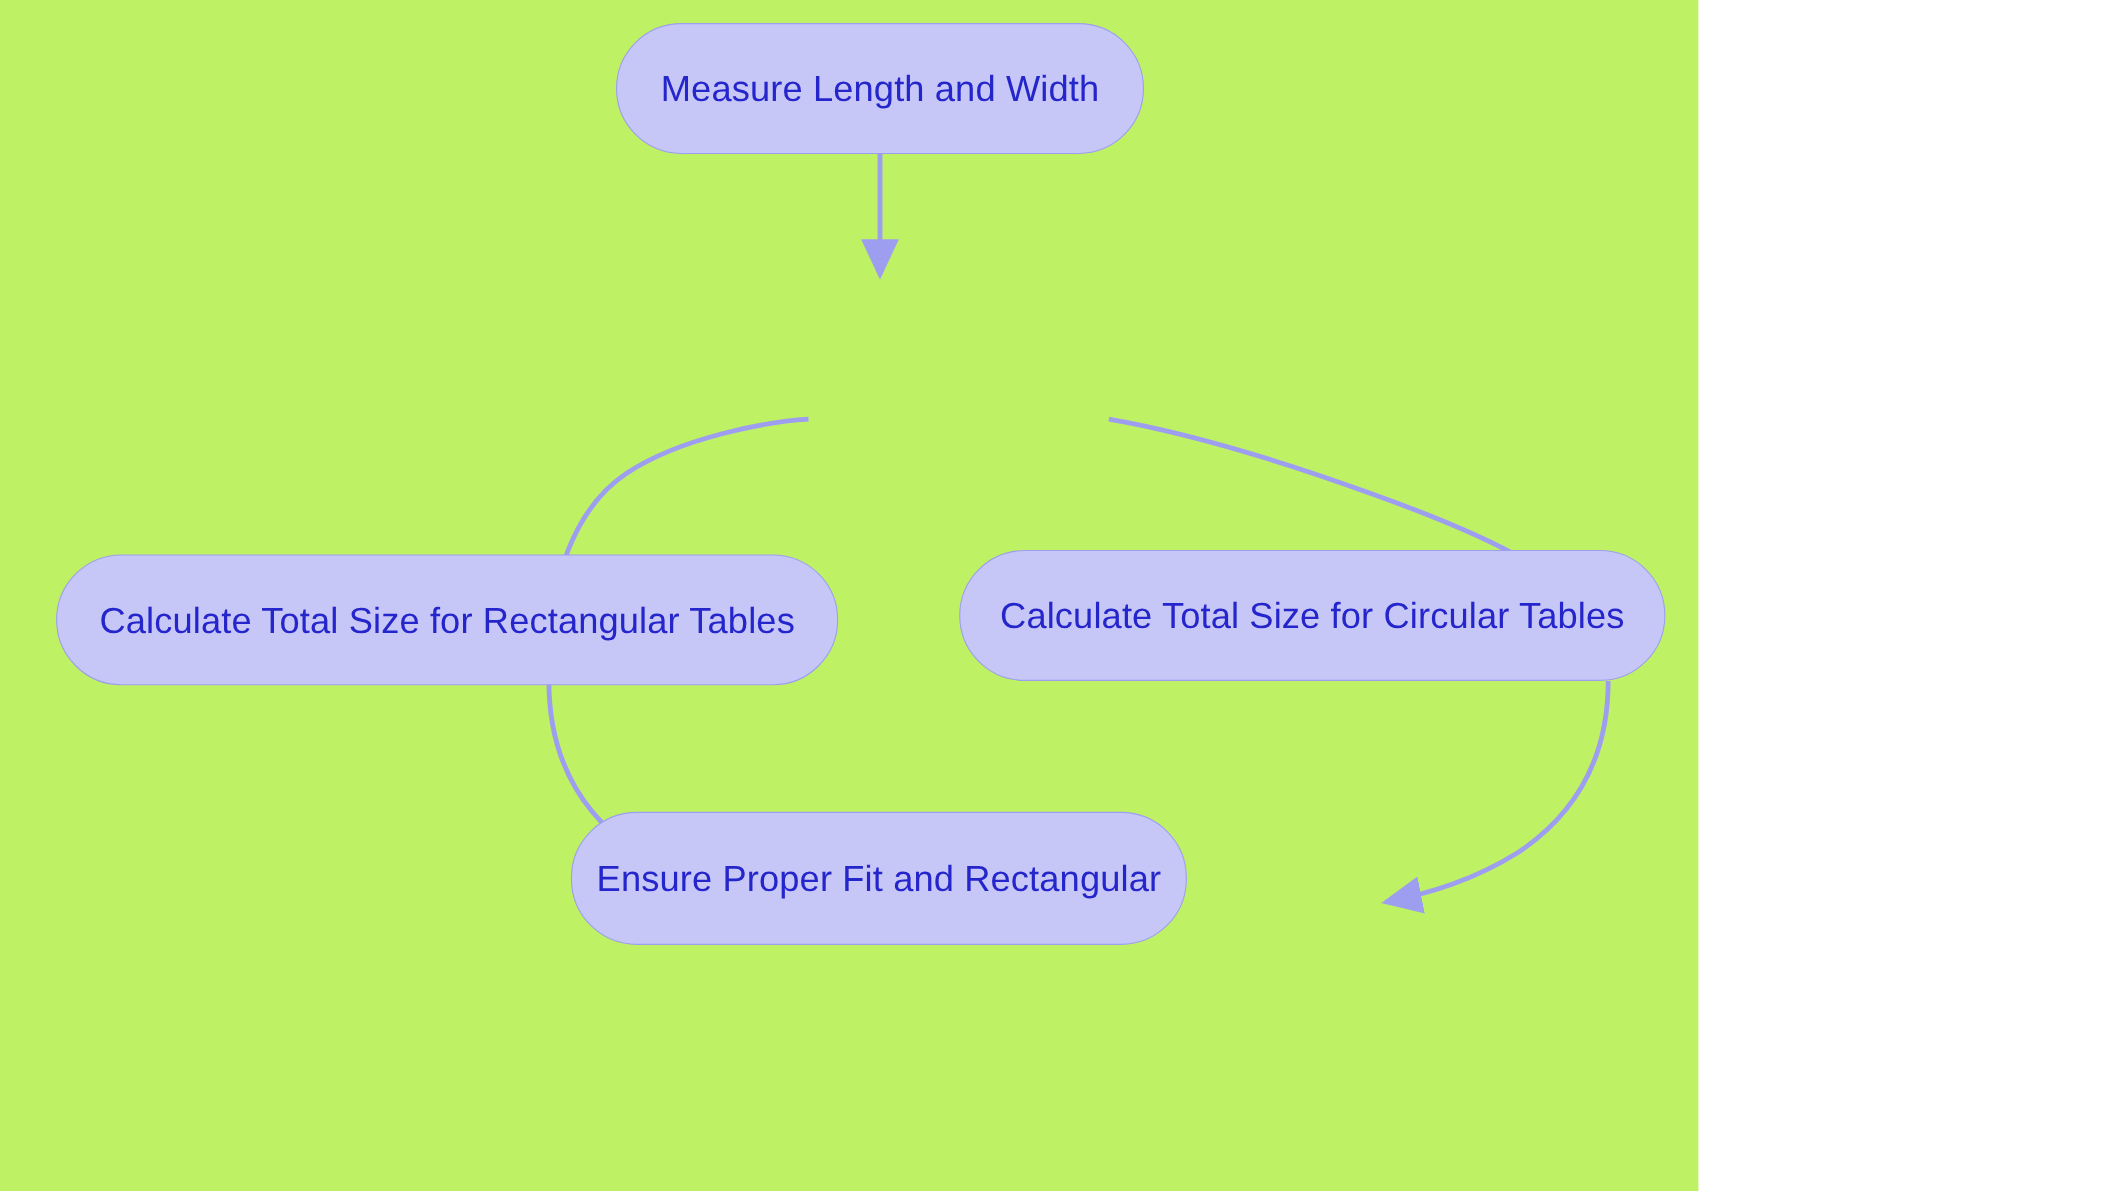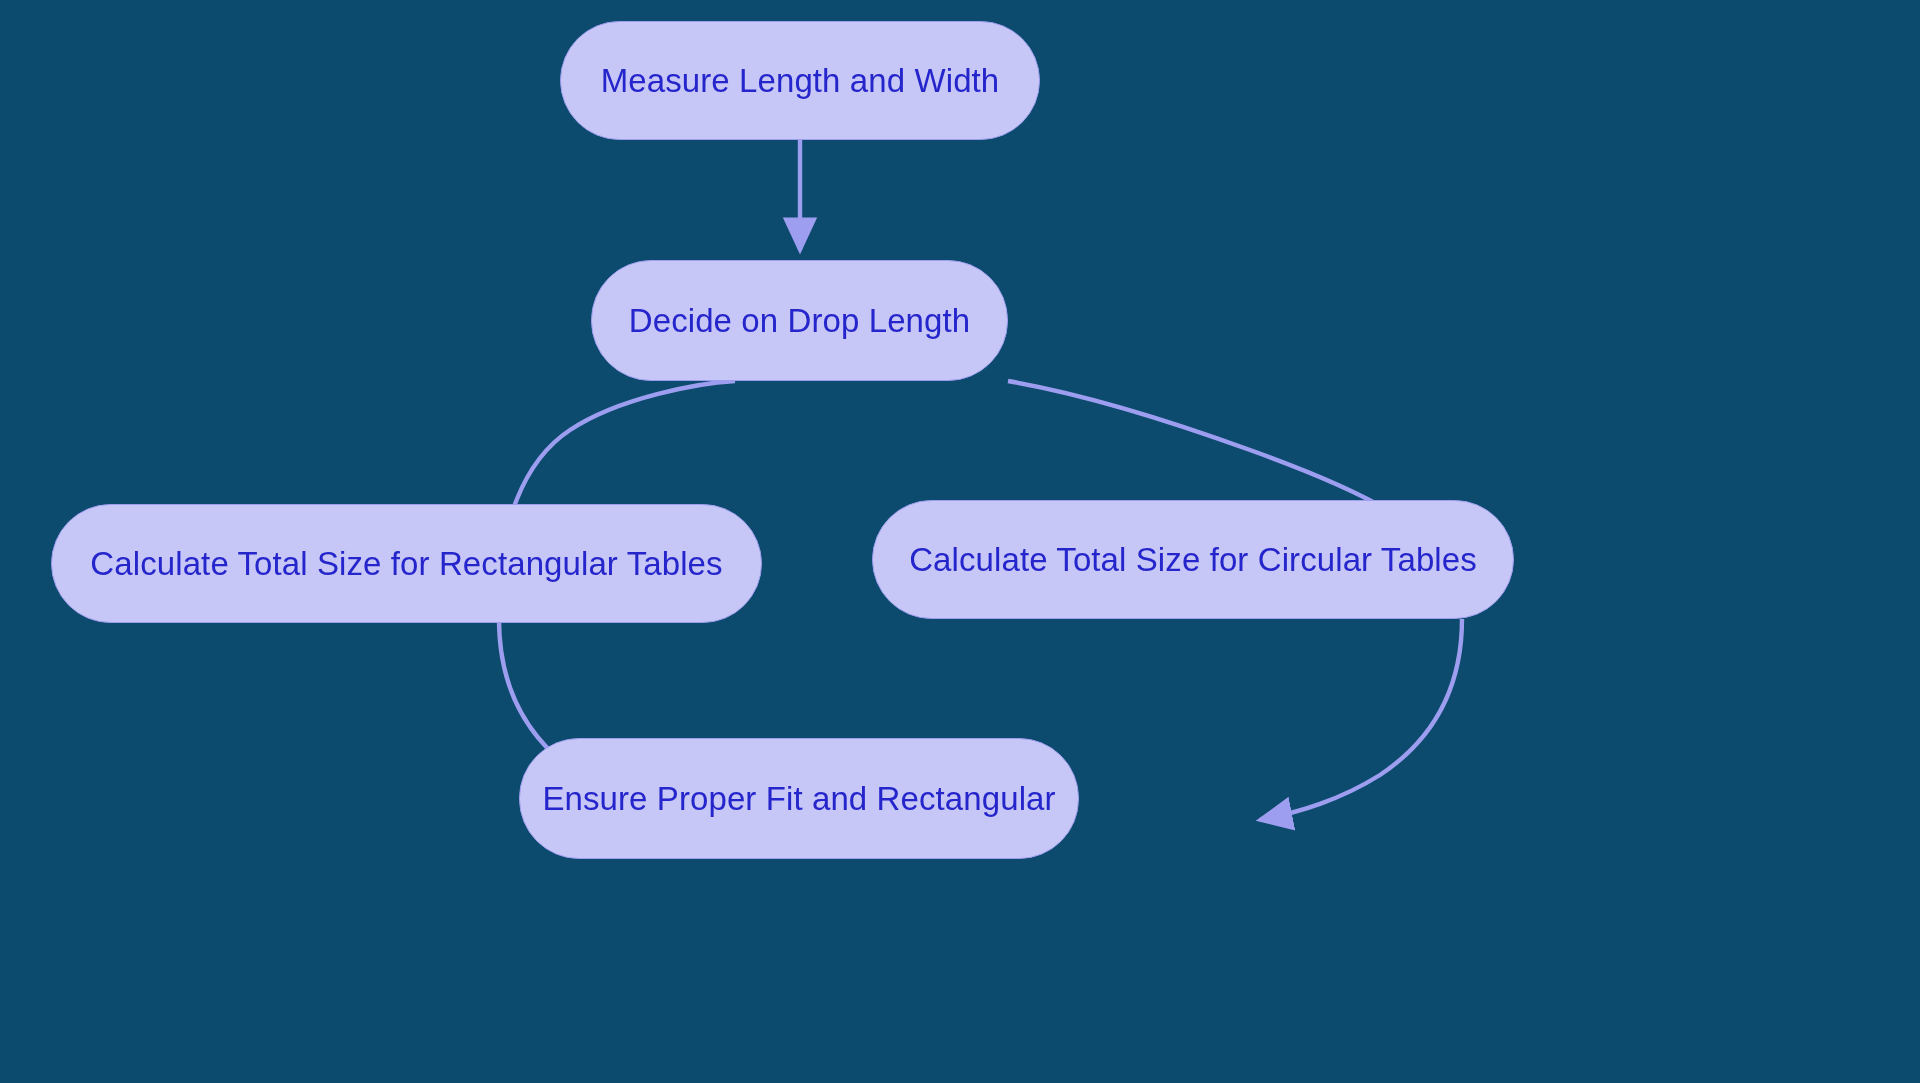--- a/index.html
+++ b/index.html
@@ -9,23 +9,23 @@
     background: #ffffff;
   }
   body {
     width: 1920px;
     height: 1083px;
     overflow: hidden;
     font-family: "Liberation Sans", "DejaVu Sans", sans-serif;
   }
   #flow-root {
     position: relative;
-    width: 1920px;
+    width: 1544px;
     height: 1083px;
-    background: #0c4a6e;
+    background: #bef264;
   }
   #edge-layer {
     position: absolute;
     left: 0;
     top: 0;
     width: 1920px;
     height: 1083px;
     pointer-events: none;
   }
   .flow-node {
@@ -70,23 +70,20 @@
 
     <path d="M 499 619 C 499 680 520 735 580 775 C 620 800 660 812 700 820" fill="none" stroke="#9e9ef0" stroke-width="4.4" marker-end="url(#arrowhead)"></path>
 
     <path d="M 1462 619 C 1462 680 1440 735 1380 775 C 1340 800 1300 812 1260 820" fill="none" stroke="#9e9ef0" stroke-width="4.4" marker-end="url(#arrowhead)"></path>
   </svg>
 
   <div class="flow-node" id="node-measure" style="left:560px; top:21px; width:480px; height:119px;">
     <span class="node-label">Measure Length and Width</span>
   </div>
 
-  <div class="flow-node" id="node-drop" style="left:591px; top:260px; width:417px; height:121px;">
-    <span class="node-label">Decide on Drop Length</span>
-  </div>
 
   <div class="flow-node" id="node-rect" style="left:51px; top:504px; width:711px; height:119px;">
     <span class="node-label">Calculate Total Size for Rectangular Tables</span>
   </div>
 
   <div class="flow-node" id="node-circ" style="left:872px; top:500px; width:642px; height:119px;">
     <span class="node-label">Calculate Total Size for Circular Tables</span>
   </div>
 
   <div class="flow-node" id="node-fit" style="left:519px; top:738px; width:560px; height:121px;">

